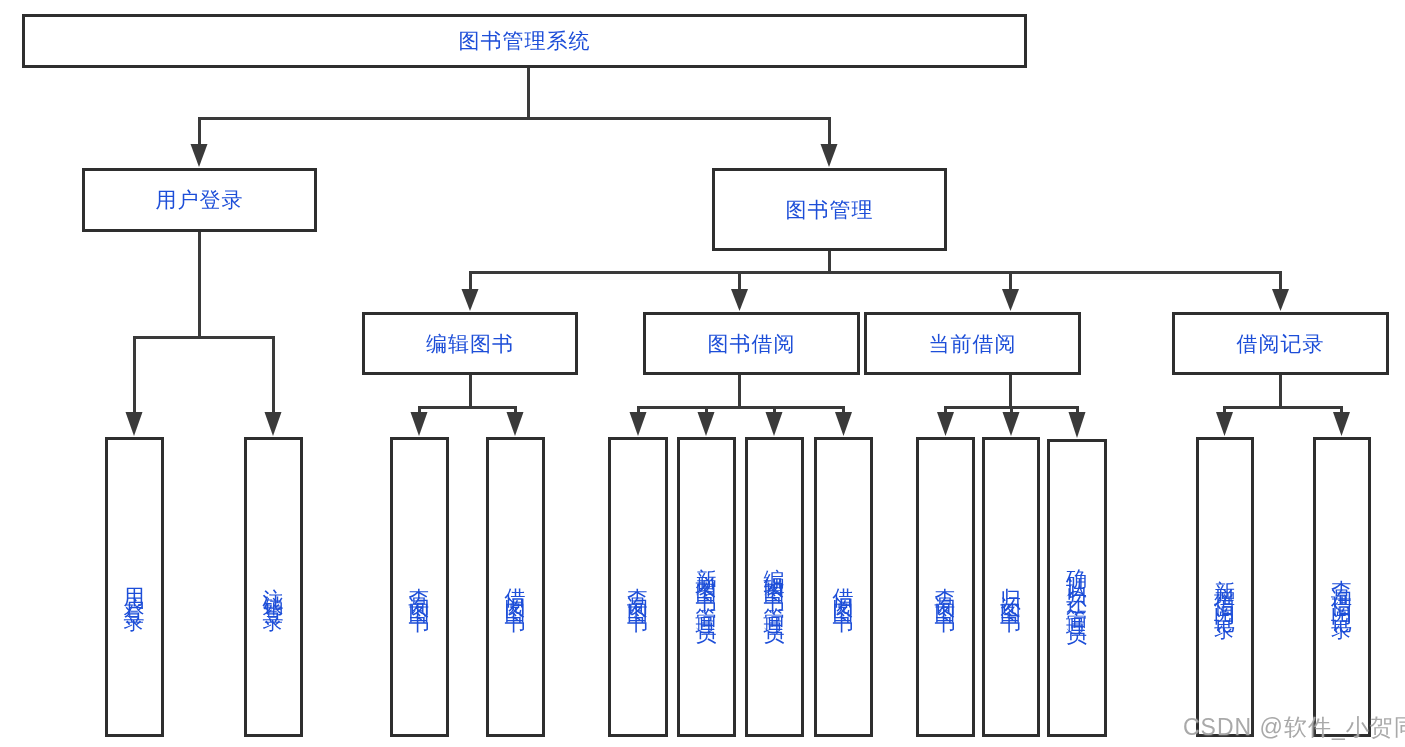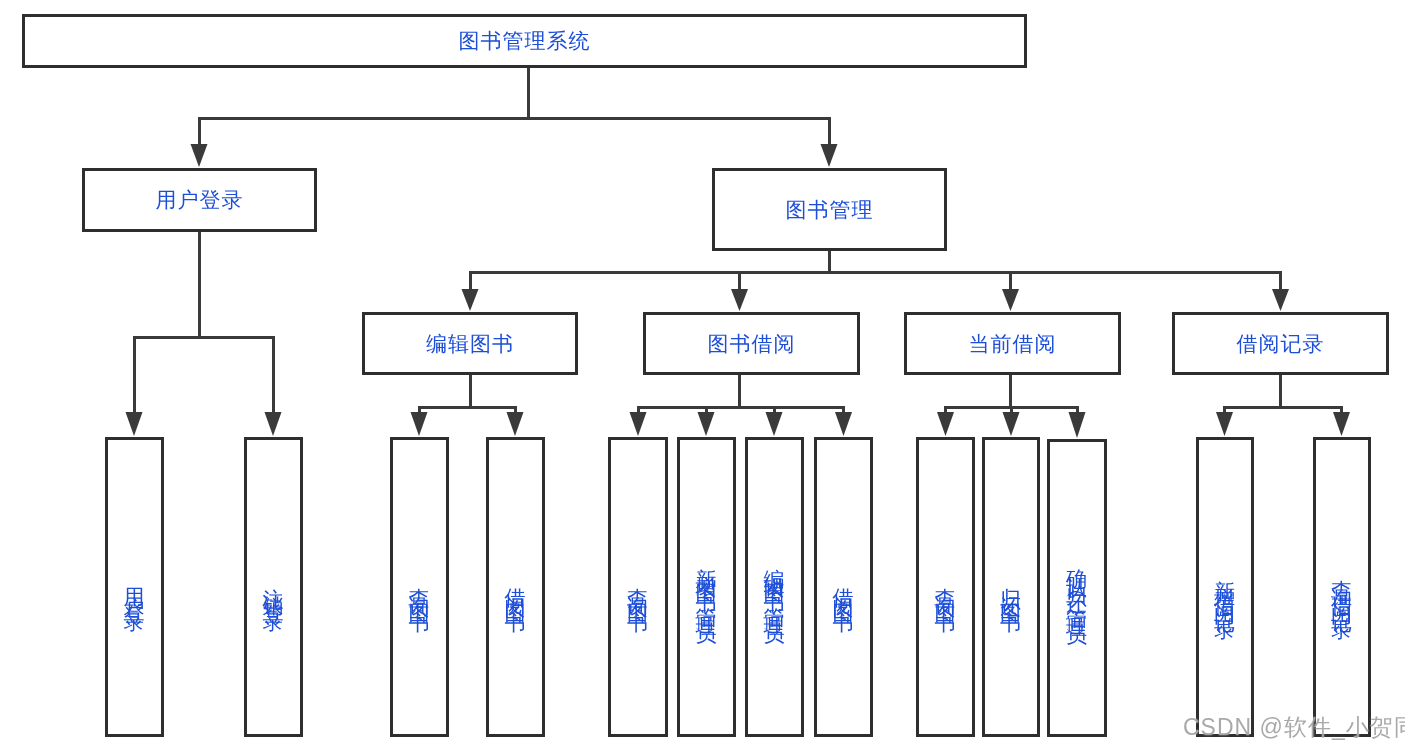--- a/index.html
+++ b/index.html
@@ -91,21 +91,21 @@
   <div class="box hbox" style="left:712px; top:168px; width:235px; height:83px;">
     <span>图书管理</span>
   </div>
 
   <div class="box hbox" style="left:362px; top:312px; width:216px; height:63px;">
     <span>编辑图书</span>
   </div>
   <div class="box hbox" style="left:631px; top:312px; width:217px; height:63px;margin-left:12px;">
     <span>图书借阅</span>
   </div>
-  <div class="box hbox" style="left:904px; top:312px; width:217px; height:63px;">
+  <div class="box hbox" style="left:864px; top:312px; width:217px; height:63px;">
     <span>当前借阅</span>
   </div>
   <div class="box hbox" style="left:1172px; top:312px; width:217px; height:63px;">
     <span>借阅记录</span>
   </div>
 
   <div class="box vbox" style="left:105px; top:437px; width:59px; height:300px;">
     <span>用户登录</span>
   </div>
   <div class="box vbox" style="left:244px; top:437px; width:59px; height:300px;">

